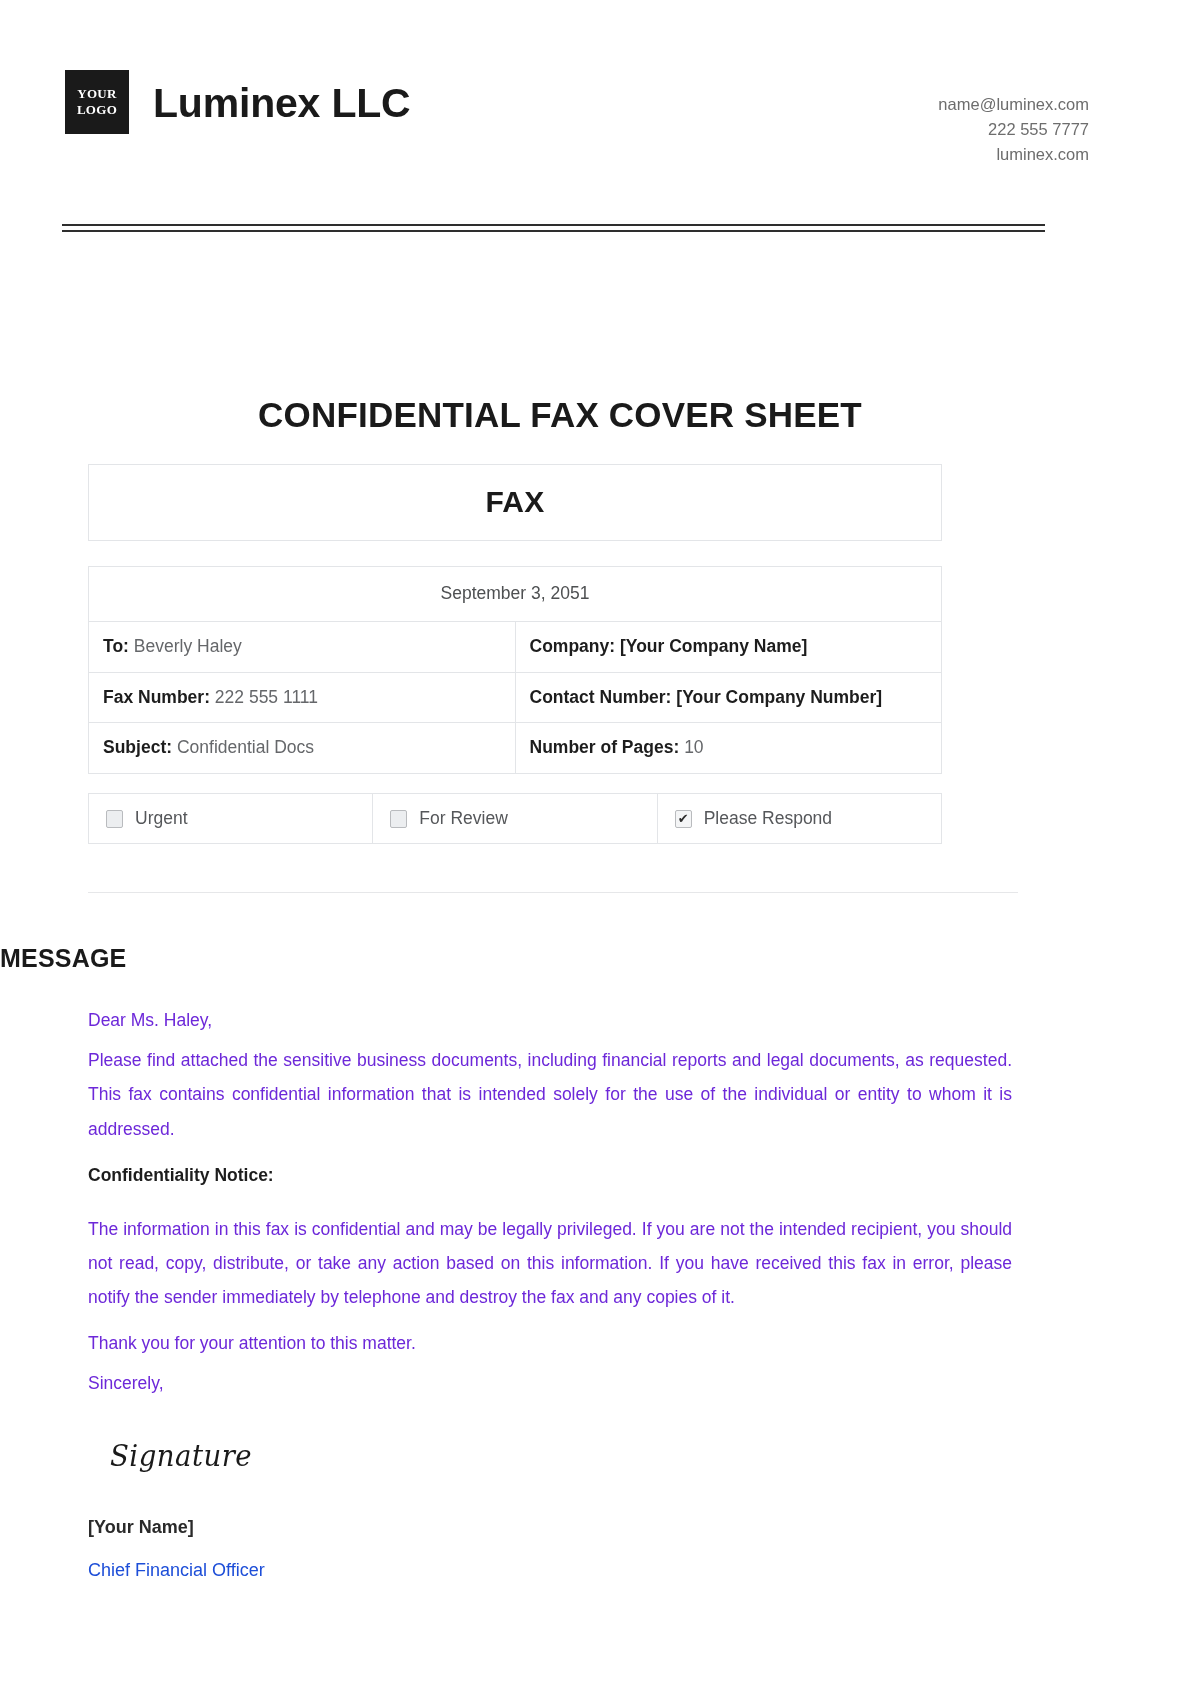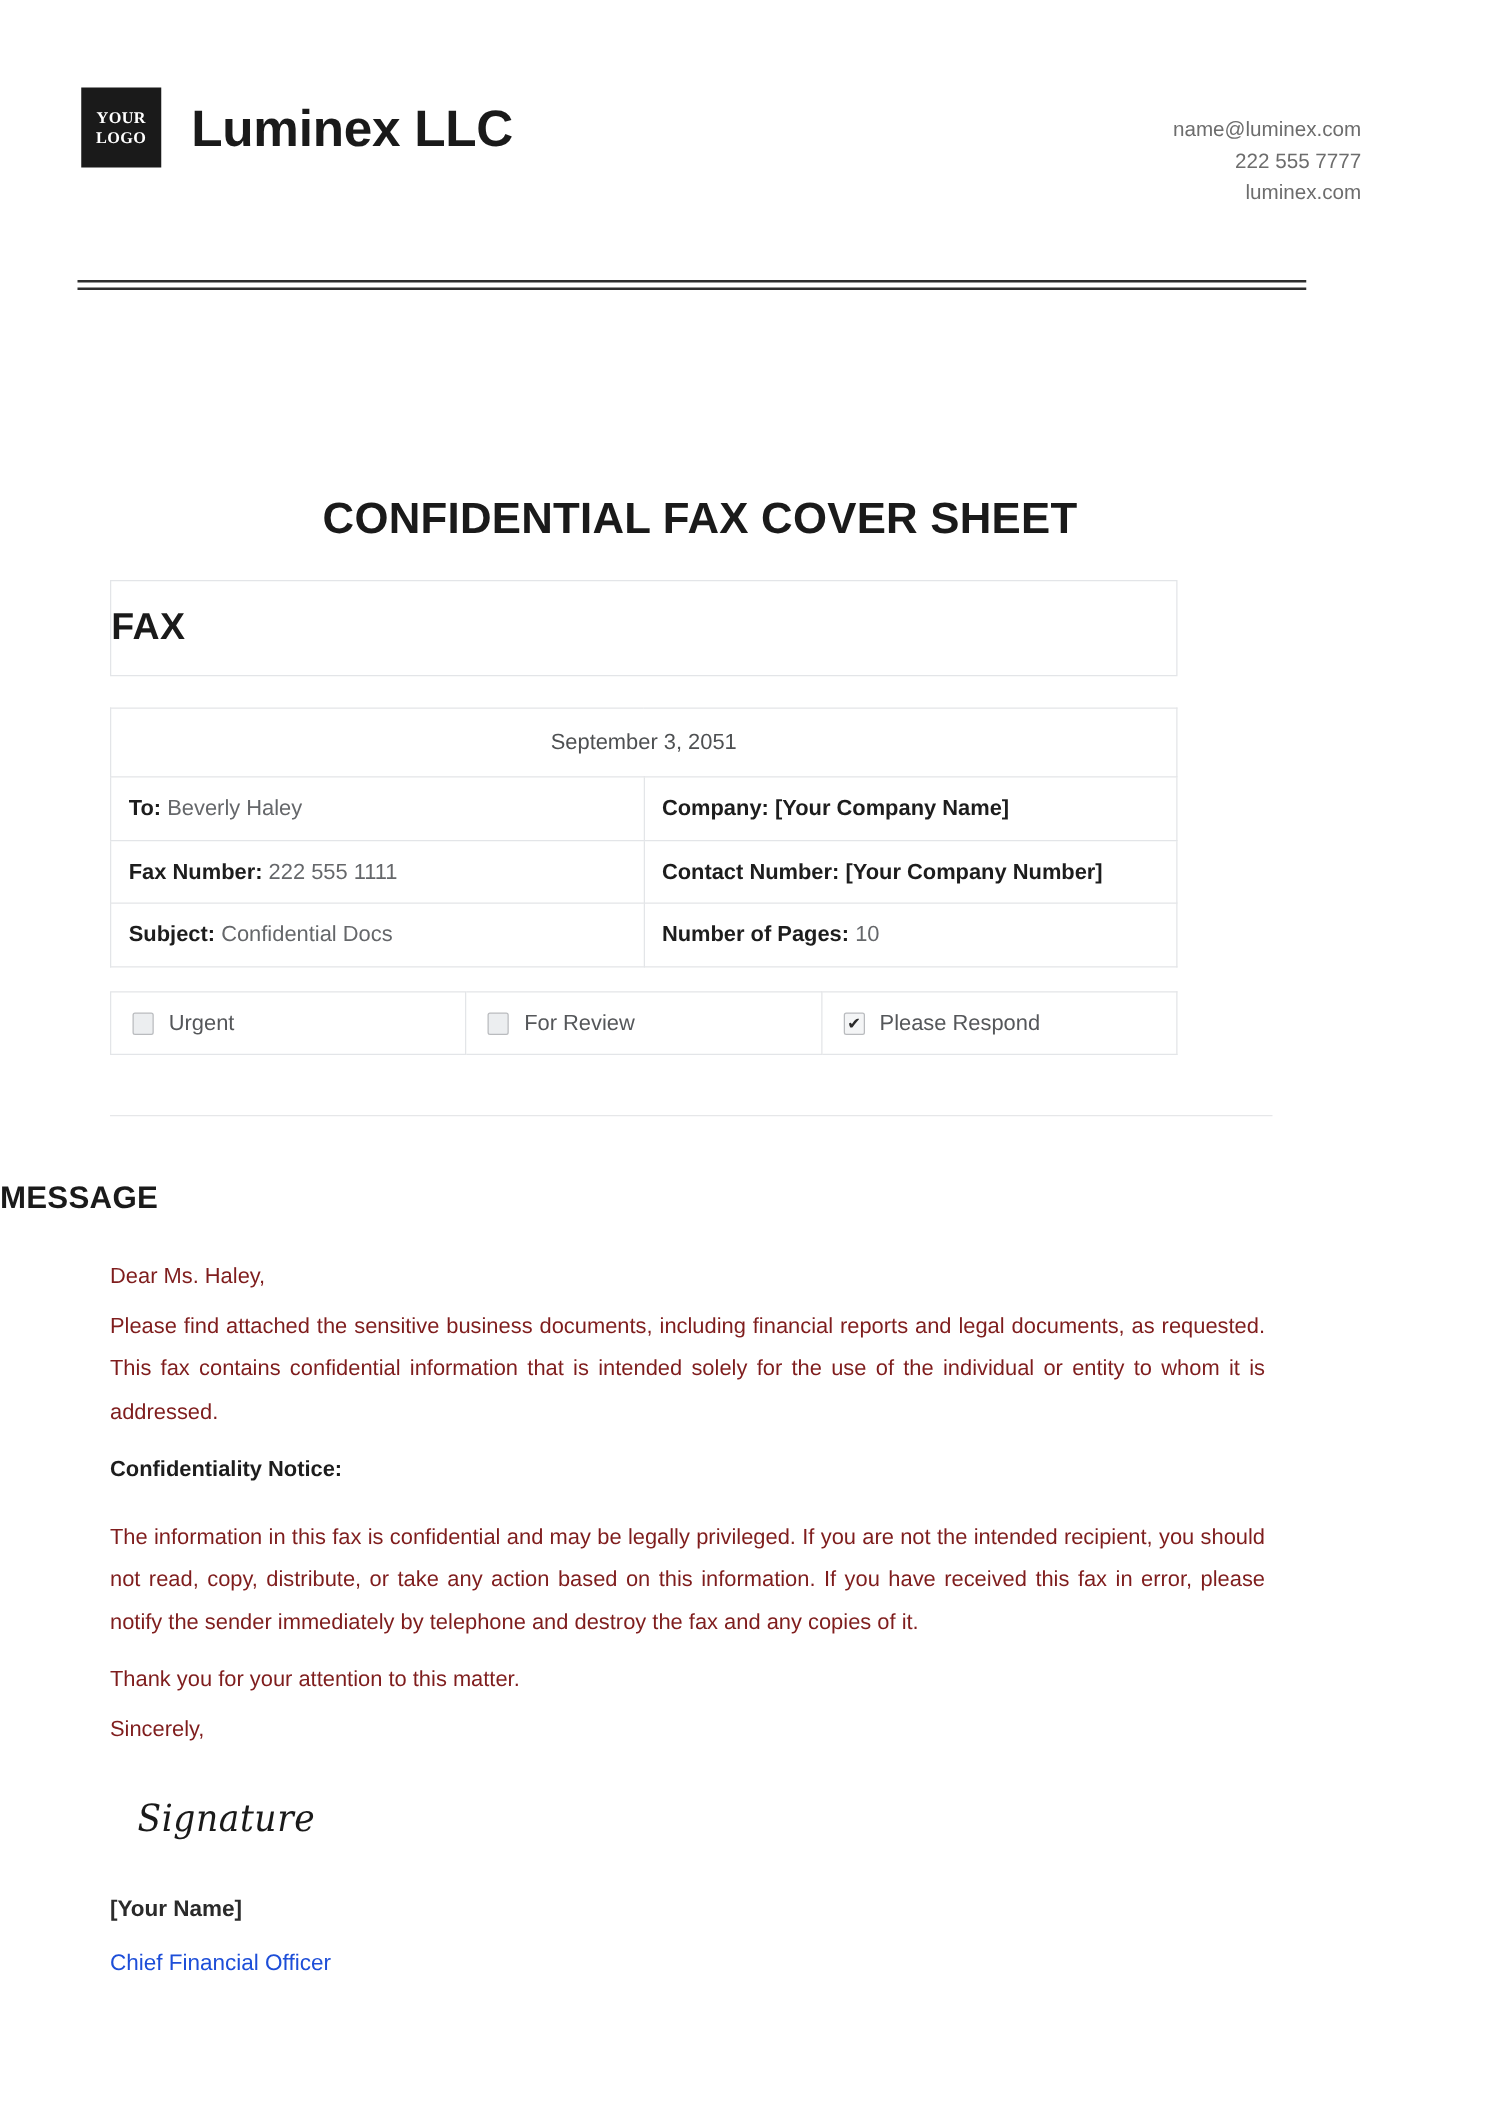--- a/index.html
+++ b/index.html
@@ -94,21 +94,21 @@
     margin: 163px 0 0 0;
     padding-right: 80px;
   }
 
   
   .fax-area {
     margin: 29px 258px 0 88px;
   }
   .fax-banner {
     border: 1px solid #e3e5e8;
-    text-align: left;
+    text-align: center;
     font-size: 30px;
     font-weight: bold;
     color: #1a1a1a;
     padding: 20px 0 21px 0;
     letter-spacing: 0.3px;
   }
 
   .fax-table {
     margin-top: 25px;
     border-collapse: collapse;
@@ -197,21 +197,21 @@
     margin: 51px 0 0 0;
     padding-right: 95px;
   }
 
   .body-wrap {
     margin: 30px 188px 0 88px;
   }
   .p {
     font-size: 17.5px;
     line-height: 1.95;
-    color: #7f1d1d;
+    color: #6d28d9;
     margin: 0 0 12px 0;
     text-align: justify;
   }
   .p.plain { text-align: left; }
   .p.notice {
     font-weight: bold;
     color: #1d1d1d;
     margin-bottom: 20px;
     margin-top: 2px;
   }

